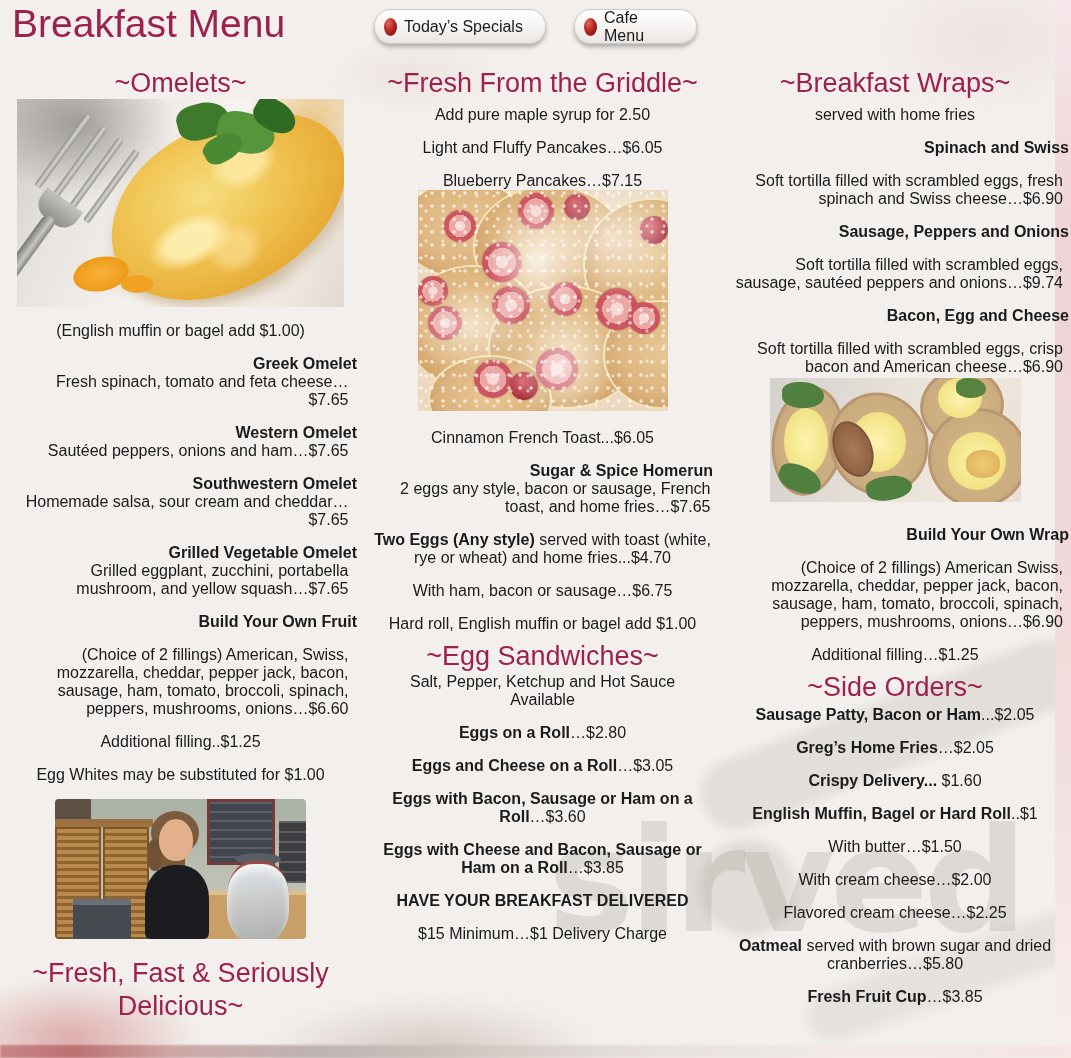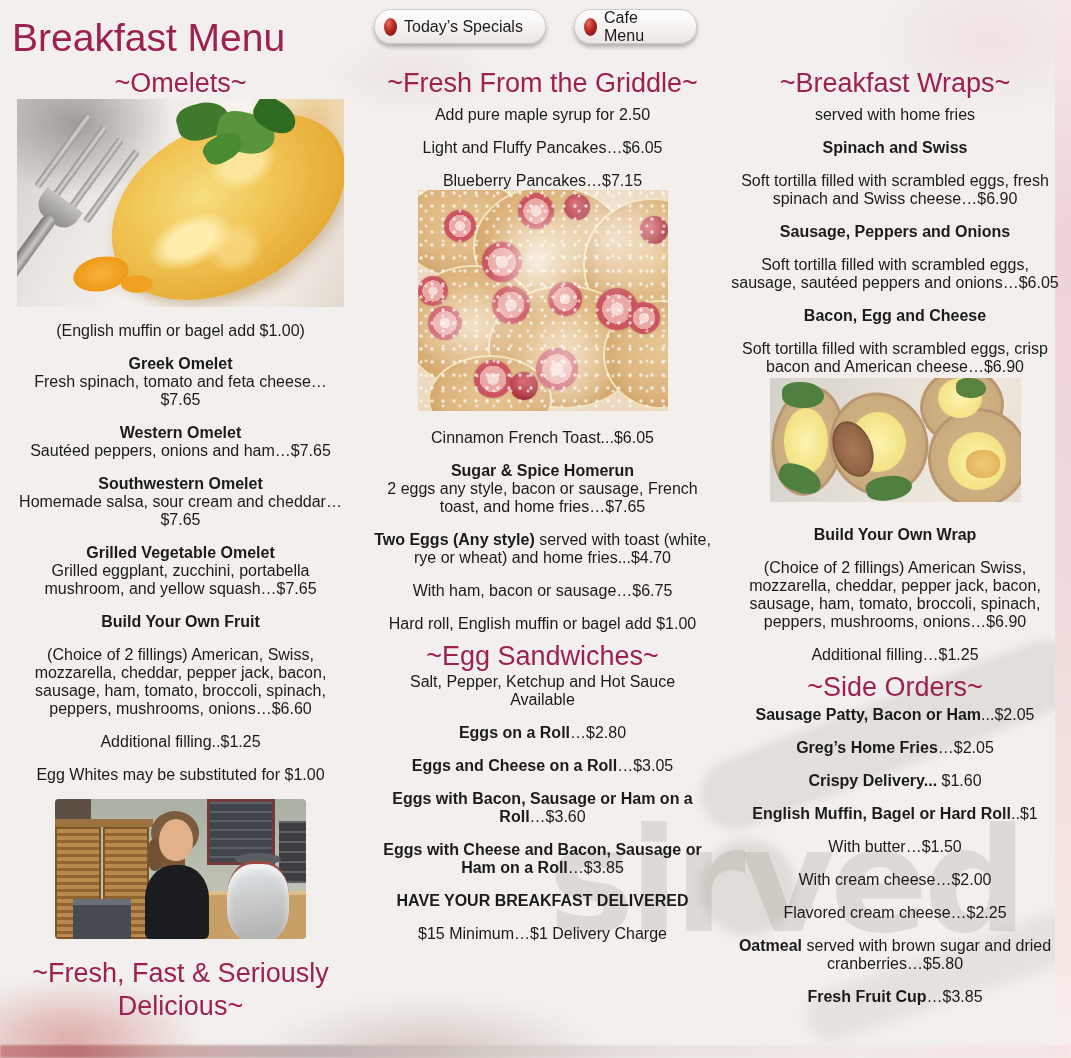--- a/index.html
+++ b/index.html
@@ -24,41 +24,41 @@
   .spoon-handle{left:690px;top:700px;width:400px;height:70px;border-radius:40px;
       transform:rotate(-21deg);background:rgba(168,160,152,.22);filter:blur(5px);}
   .spoon-bowl{left:700px;top:840px;width:95px;height:95px;border-radius:50%;
       background:rgba(168,160,152,.24);filter:blur(5px);}
   .spoon-handle2{left:800px;top:950px;width:300px;height:50px;border-radius:30px;
       transform:rotate(-19deg);background:rgba(190,182,174,.25);filter:blur(6px);}
   .watermark{position:absolute;left:548px;top:796px;z-index:1;
       font-family:"DejaVu Sans",sans-serif;font-weight:bold;font-size:145px;letter-spacing:-5px;
       color:rgba(140,132,122,.20);}
   
-  .title{position:absolute;left:12px;top:16px;margin:0;z-index:3;
+  .title{position:absolute;left:12px;top:2px;margin:0;z-index:3;
       font-size:39px;font-weight:400;color:#9d2150;}
   .btn{position:absolute;top:9px;height:35px;z-index:3;display:inline-flex;align-items:center;gap:7px;
       padding:0 18px 0 9px;border-radius:17px;border:1px solid #cfcac8;cursor:pointer;
       background:linear-gradient(#ffffff,#f6f3f1 55%,#e9e5e3);
       box-shadow:0 3px 4px rgba(0,0,0,.28);font-size:16px;color:#1a1a1a;}
   .btn1{left:374px;width:172px;box-sizing:border-box;}
   .btn2{left:574px;width:123px;box-sizing:border-box;}
   .dot{width:13px;height:18px;border-radius:50%;flex:0 0 auto;
       background:radial-gradient(ellipse at 35% 28%,#e06a5e 0%,#b72723 45%,#7c0f12 90%);}
   
   .col{position:absolute;top:68px;z-index:2;text-align:center;font-size:16px;line-height:18px;}
   .col1{left:4px;width:353px;}
   .col2{left:372px;width:341px;}
   .col3{left:721px;width:348px;}
   .sect{margin:0;font-size:27px;line-height:30px;font-weight:400;color:#9d2150;}
   .sect.inner{margin-top:8px;}
   .sub{margin:8px auto 0;}
   .sub2{margin:2px auto 0;max-width:320px;}
   .plain{margin:15px auto 0;text-align:center;}
-  .item{margin:15px auto 0;}
+  .item{margin:15px auto 0;text-align:right;}
   .name{font-weight:bold;}
   .b{font-weight:bold;}
   .desc{margin:0 auto;}
   .desc.gap{margin-top:15px;}
   .maxw{max-width:336px;margin-left:auto;margin-right:auto;}
   .mt18{margin-top:18px;}
   .mt24{margin-top:24px;}
   .tight{margin-top:4px;}
   .tagline{margin-top:18px;font-size:27px;line-height:33px;}
   
@@ -345,21 +345,21 @@
   <section class="col col3">
     <h2 class="sect">~Breakfast Wraps~</h2>
     <div class="sub">served with home fries</div>
 
     <div class="item">
       <div class="name">Spinach and Swiss</div>
       <div class="desc maxw gap">Soft tortilla filled with scrambled eggs, fresh spinach and Swiss cheese…$6.90</div>
     </div>
     <div class="item">
       <div class="name">Sausage, Peppers and Onions</div>
-      <div class="desc maxw gap">Soft tortilla filled with scrambled eggs, sausage, sautéed peppers and onions…$6.05</div>
+      <div class="desc maxw gap">Soft tortilla filled with scrambled eggs, sausage, sautéed peppers and onions…$9.74</div>
     </div>
     <div class="item">
       <div class="name">Bacon, Egg and Cheese</div>
       <div class="desc maxw gap">Soft tortilla filled with scrambled eggs, crisp bacon and American cheese…$6.90</div>
     </div>
 
     <div class="photo photo-wraps">
       <div class="wrapu wu1"></div>
       <div class="wrapu wu2"></div>
       <div class="wrapu wu3"></div>

